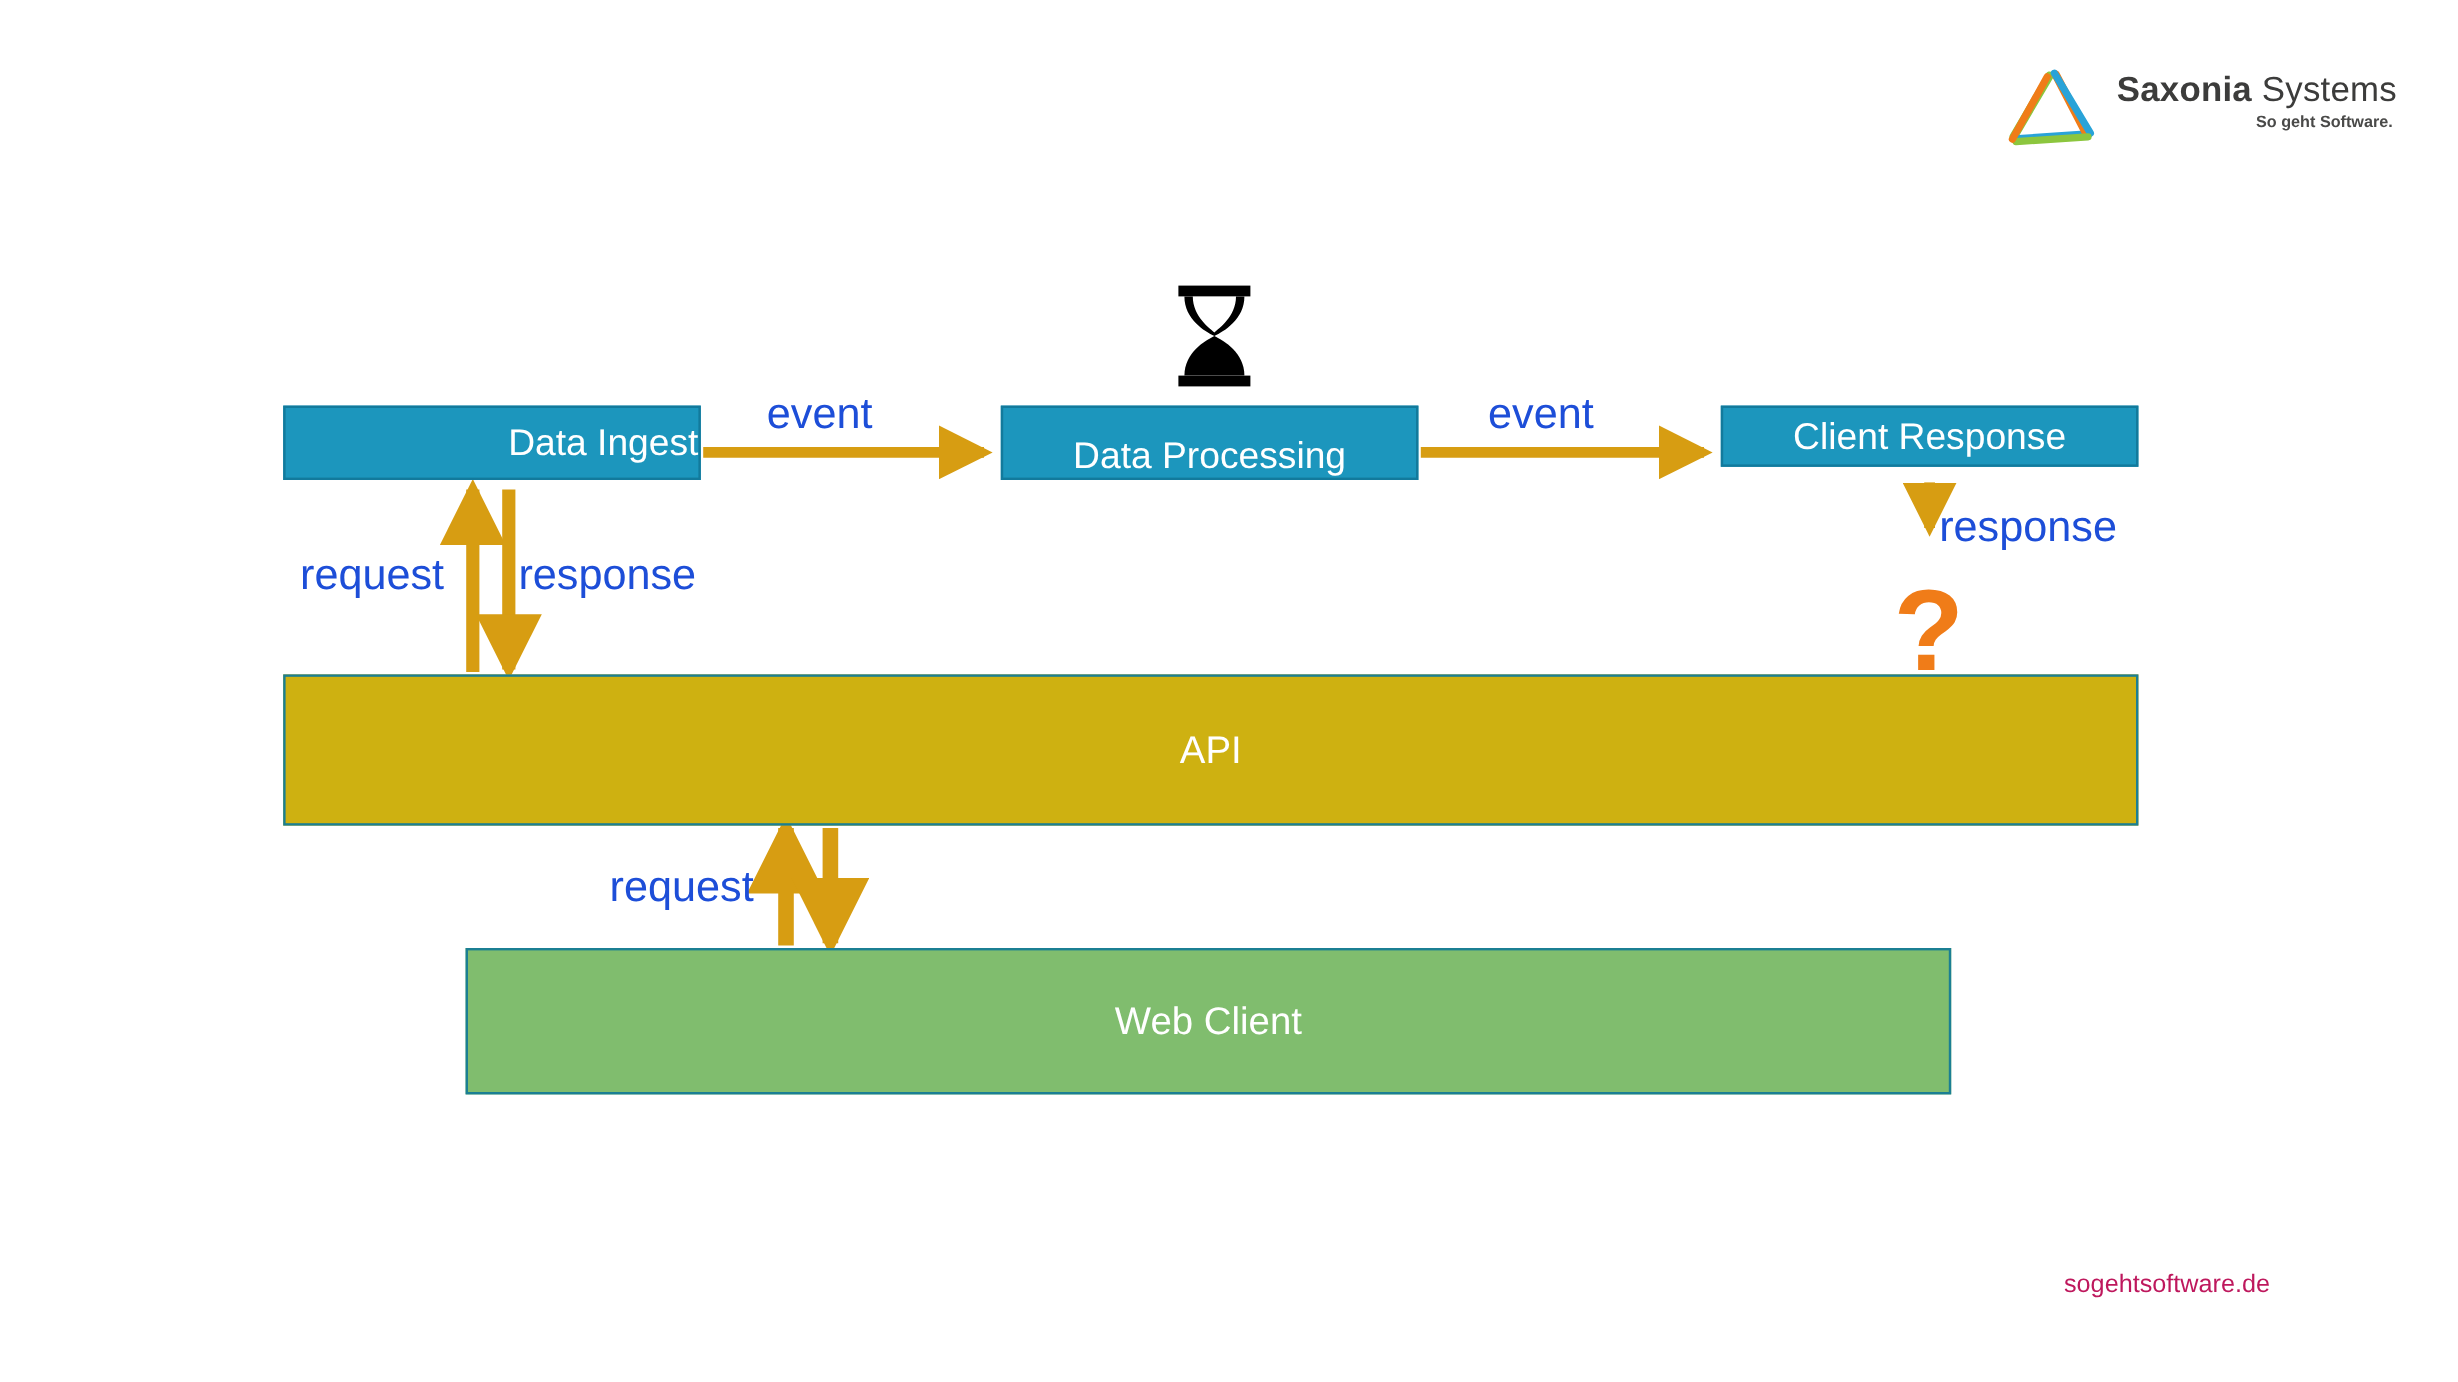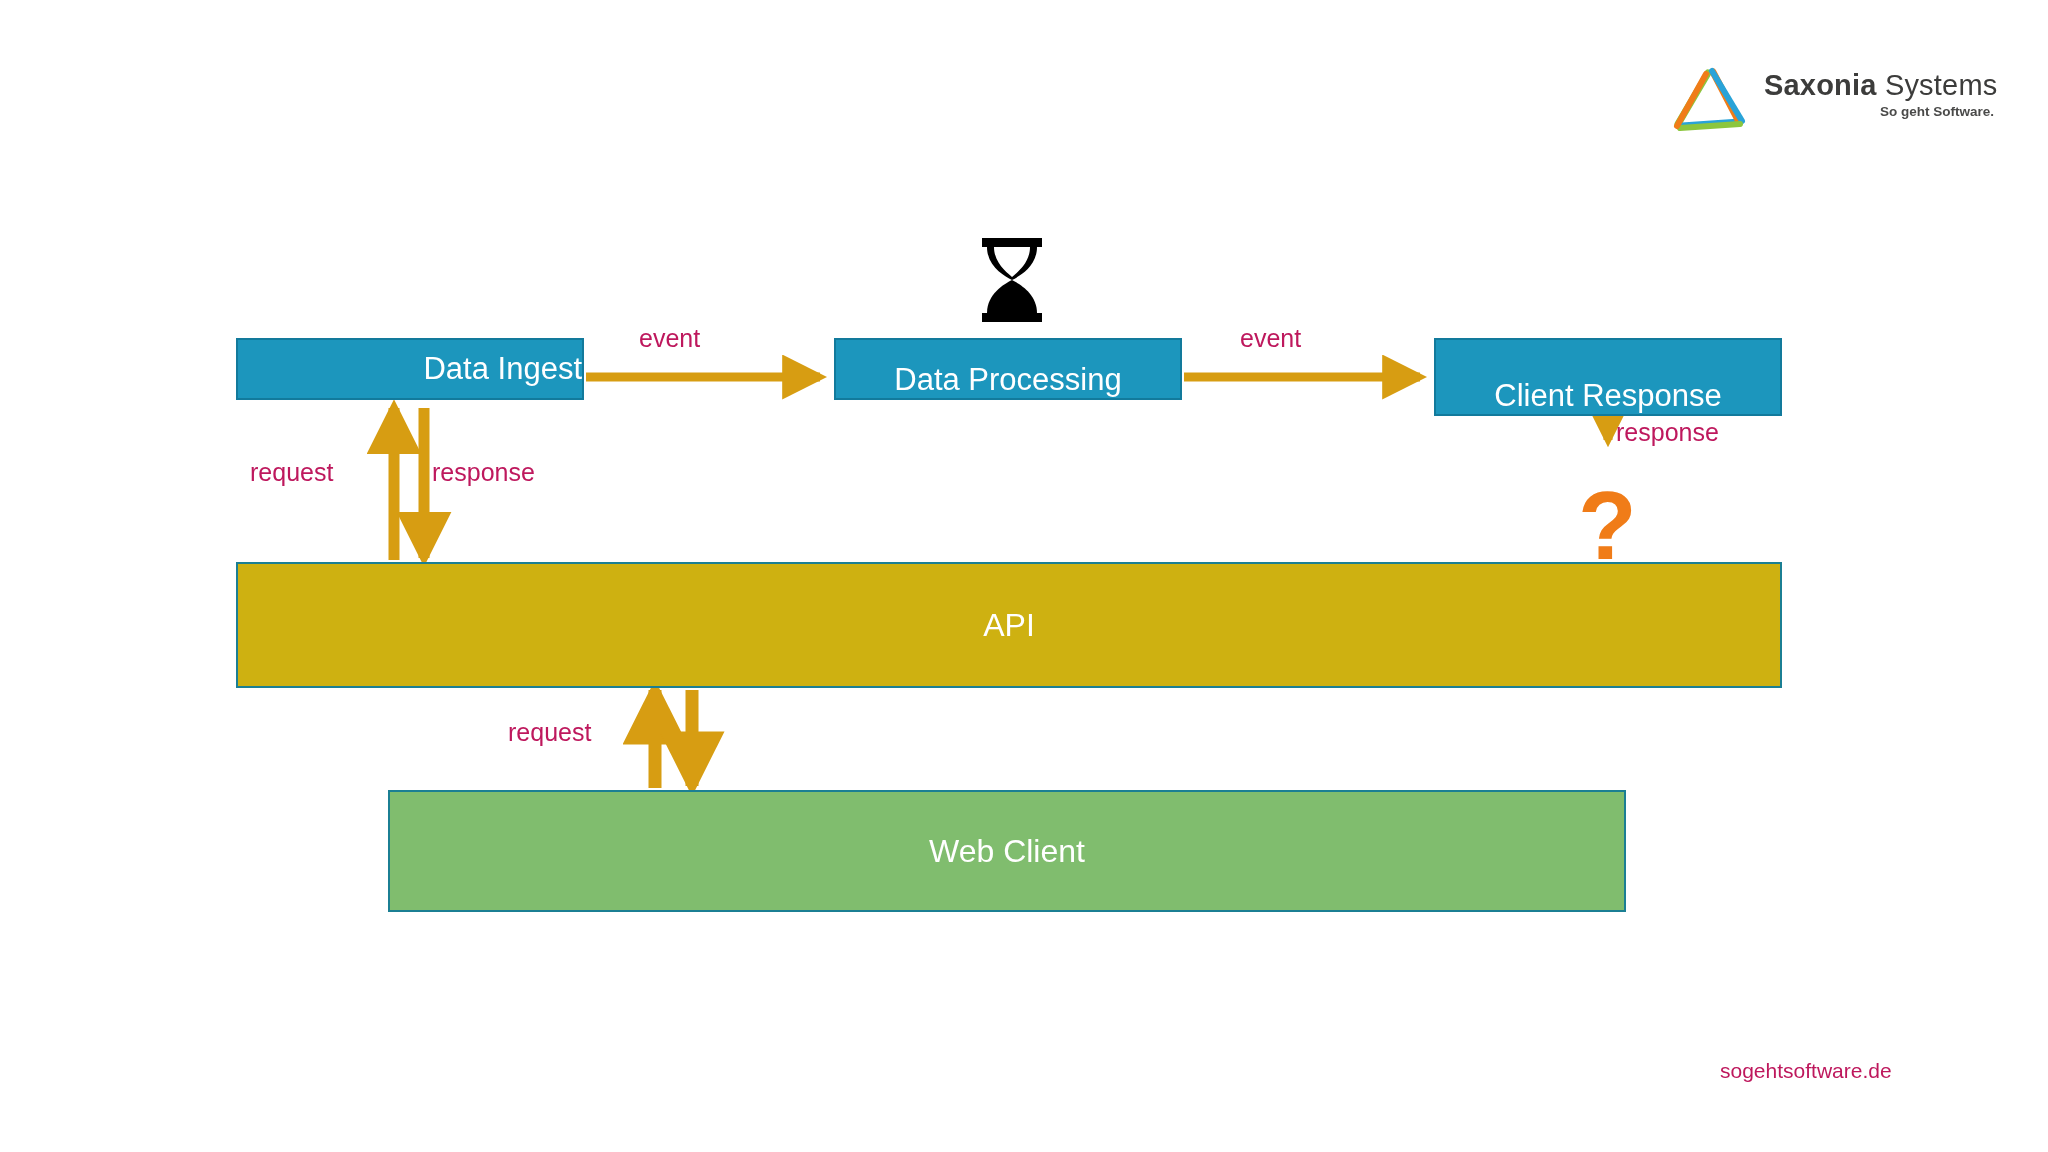--- a/index.html
+++ b/index.html
@@ -18,21 +18,21 @@
     position: relative;
     width: 2048px;
     height: 1152px;
     background: #ffffff;
   }
 
   
   #logo-area {
     position: absolute;
     left: 1668px;
-    top: 62px;
+    top: 52px;
     width: 320px;
     height: 84px;
   }
   #logo-mark {
     position: absolute;
     left: 0px;
     top: 2px;
     width: 84px;
     height: 72px;
   }
@@ -81,21 +81,21 @@
   .node-green {
     background: #80bd6e;
     border: 2px solid #1b7f93;
   }
   .node-label {
     white-space: nowrap;
   }
 
   #box-data-ingest   { left: 236px; top: 338px; width: 348px; height: 62px; font-size: 31px; justify-content: flex-end; }
   #box-data-processing { left: 834px; top: 338px; width: 348px; height: 62px; font-size: 31px; align-items: flex-end; }
-  #box-client-response { left: 1434px; top: 338px; width: 348px; height: 78px; font-size: 31px; align-items: flex-end; }
+  #box-client-response { left: 1434px; top: 338px; width: 348px; height: 51px; font-size: 31px; }
   #box-api           { left: 236px; top: 562px; width: 1546px; height: 126px; font-size: 32px; }
   #box-web-client    { left: 388px; top: 790px; width: 1238px; height: 122px; font-size: 32px; }
 
   
   #hourglass {
     position: absolute;
     left: 976px;
     top: 236px;
     width: 72px;
     height: 88px;
@@ -110,22 +110,22 @@
     position: absolute;
     left: 0; top: 0;
     width: 2048px;
     height: 1152px;
     pointer-events: none;
   }
 
   
   .edge-label {
     position: absolute;
-    color: #be185d;
-    font-size: 25px;
+    color: #1d4ed8;
+    font-size: 36px;
     white-space: nowrap;
   }
   #label-event-1    { left: 639px;  top: 324px; }
   #label-event-2    { left: 1240px; top: 324px; }
   #label-response-1 { left: 1616px; top: 418px; }
   #label-request-1  { left: 250px;  top: 458px; }
   #label-response-2 { left: 432px;  top: 458px; }
   #label-request-2  { left: 508px;  top: 718px; }
 
   

